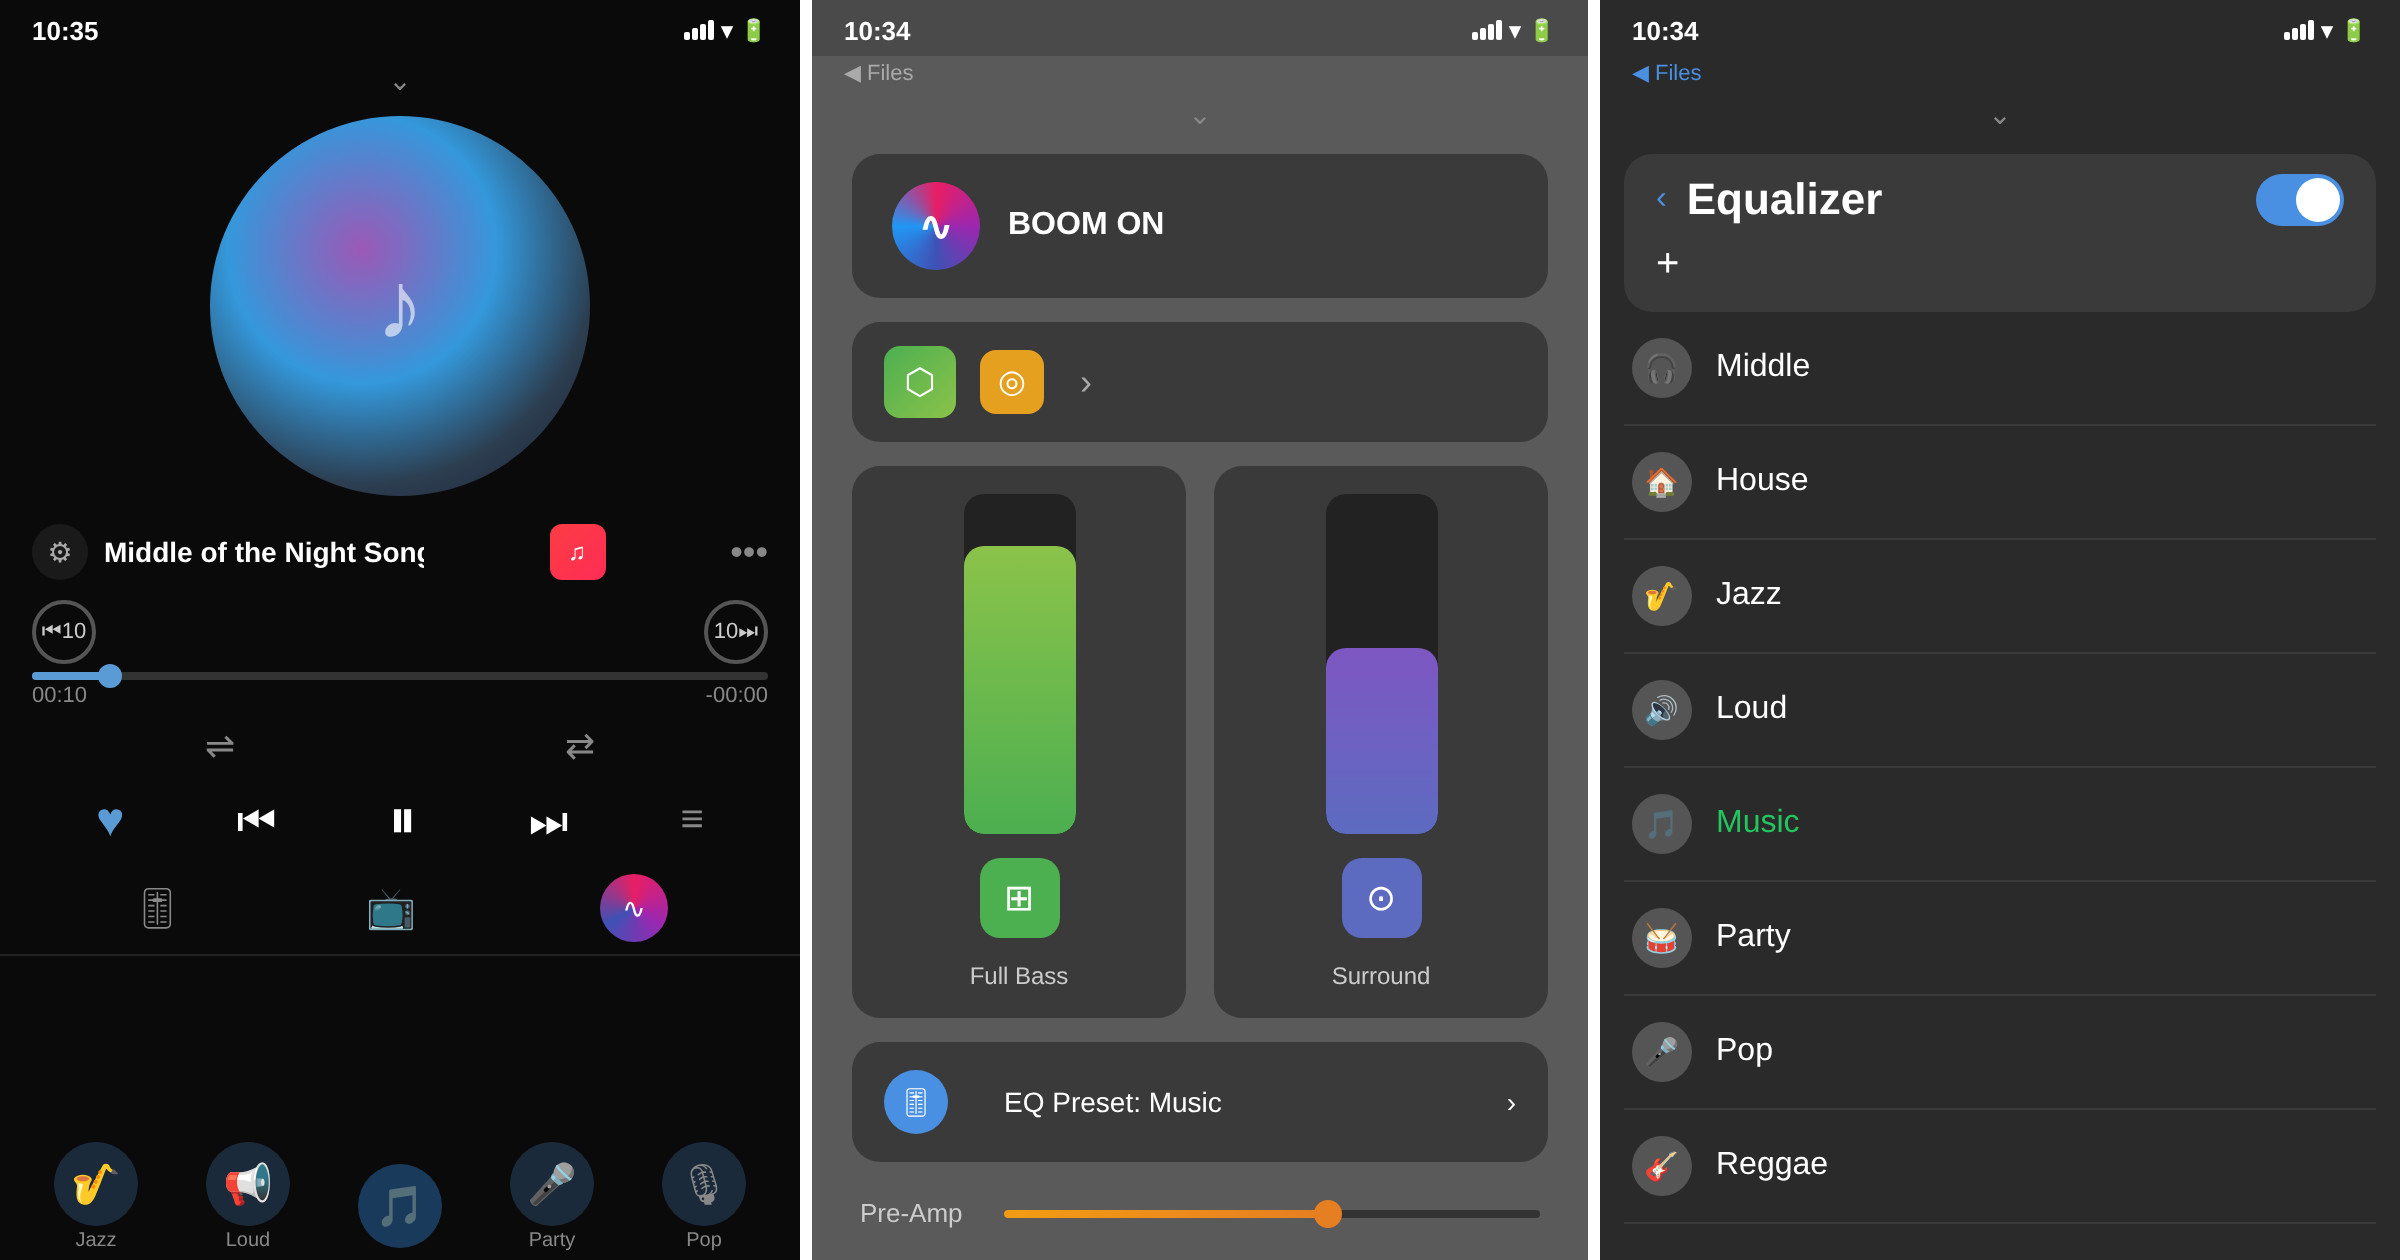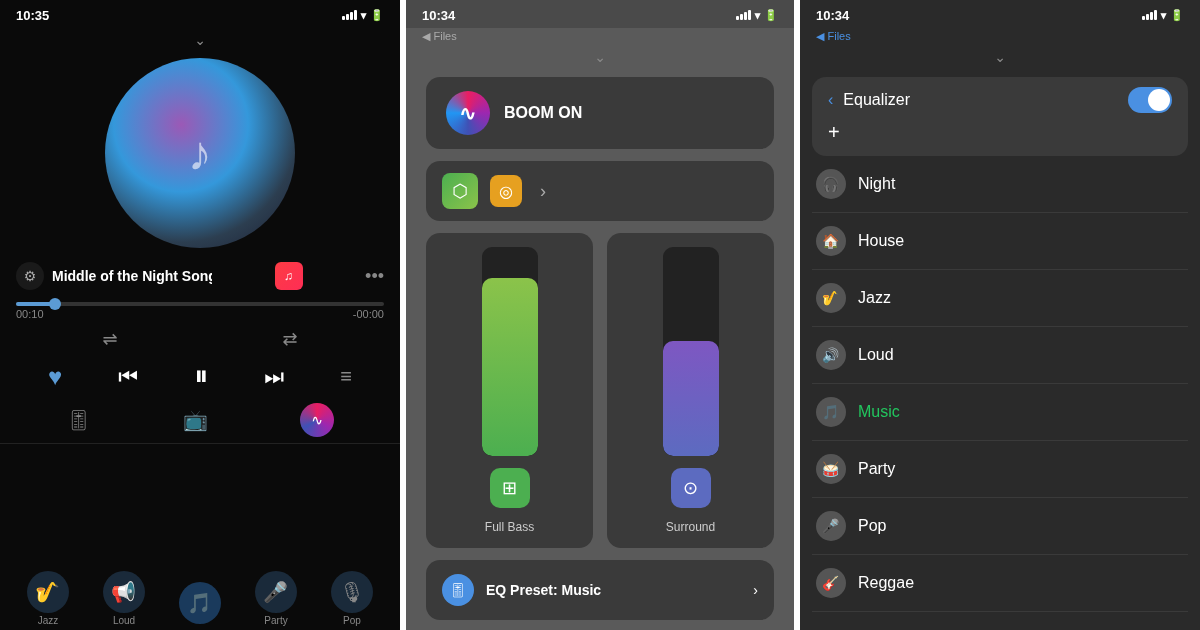--- a/index.html
+++ b/index.html
@@ -311,21 +311,21 @@
       display: flex; align-items: center; gap: 12px;
       font-size: 14px; color: #fff;
     }
     .eq-icon {
       width: 32px; height: 32px;
       border-radius: 50%;
       background: #4a90e2;
       display: flex; align-items: center; justify-content: center;
       font-size: 14px; color: #fff;
     }
-    .eq-preset-label { flex: 1; font-weight: 700; }
+    .eq-preset-label { flex: 1; font-weight: 400; margin-left: 16px; }
 
     .preamp-row {
       display: flex; align-items: center; gap: 12px;
       padding: 6px 4px;
     }
     .preamp-label { font-size: 13px; color: #ccc; min-width: 60px; }
     .preamp-track {
       flex: 1; height: 4px;
       background: #333; border-radius: 2px; position: relative;
     }
@@ -351,21 +351,21 @@
       background: #3a3a3a;
       padding: 10px 16px 12px;
       margin: 10px 12px 0;
       border-radius: 14px;
     }
 
     .eq-header-row {
       display: flex; align-items: center; gap: 10px; margin-bottom: 8px;
     }
     .back-btn { font-size: 16px; color: #4a90e2; cursor: pointer; }
-    .eq-title { font-size: 16px; font-weight: 400; color: #fff; flex: 1; }
+    .eq-title { font-size: 22px; font-weight: 700; color: #fff; flex: 1; }
 
     .toggle-switch {
       width: 44px; height: 26px;
       background: #4a90e2;
       border-radius: 13px;
       position: relative;
       display: flex; align-items: center;
     }
     .toggle-knob {
       width: 22px; height: 22px;
@@ -442,20 +442,24 @@
   <div class="track-info-row">
     <div class="track-left">
       <div class="gear-btn">⚙</div>
       <span class="track-title">Middle of the Night Song Do</span>
     </div>
     <div class="apple-music-icon">♫</div>
     <span class="more-btn">•••</span>
   </div>
 
   <div class="progress-section">
+    <div class="skip-row">
+      <div class="skip-btn">⏮10</div>
+      <div class="skip-btn">10⏭</div>
+    </div>
     <div class="progress-bar-container">
       <div class="progress-fill"></div>
       <div class="progress-thumb"></div>
     </div>
     <div class="time-row">
       <span>00:10</span>
       <span>-00:00</span>
     </div>
   </div>
 
@@ -555,20 +559,27 @@
       </div>
 
     </div>
 
     <div class="eq-preset-btn">
       <div class="eq-icon">🎚</div>
       <span class="eq-preset-label">EQ Preset: Music</span>
       <span>›</span>
     </div>
 
+    <div class="preamp-row">
+      <span class="preamp-label">Pre-Amp</span>
+      <div class="preamp-track">
+        <div class="preamp-fill"></div>
+        <div class="preamp-thumb"></div>
+      </div>
+    </div>
 
   </div>
 </div>
 
 <div class="phone-panel panel3">
 
   <div class="status-bar" style="background:#2a2a2a;">
     <span class="time">10:34</span>
     <div class="status-icons">
       <div class="signal-bars">
@@ -596,21 +607,21 @@
       </div>
     </div>
     <div class="custom-eq-row">
       <span class="add-btn">+</span>
     </div>
   </div>
 
   <div class="eq-list" id="eq-list">
       <div class="eq-list-item">
       <div class="eq-item-icon">🎧</div>
-      <span class="eq-item-label">Night</span>
+      <span class="eq-item-label">Middle</span>
     </div>
       <div class="eq-list-item">
       <div class="eq-item-icon">🏠</div>
       <span class="eq-item-label">House</span>
     </div>
       <div class="eq-list-item">
       <div class="eq-item-icon">🎷</div>
       <span class="eq-item-label">Jazz</span>
     </div>
       <div class="eq-list-item">

